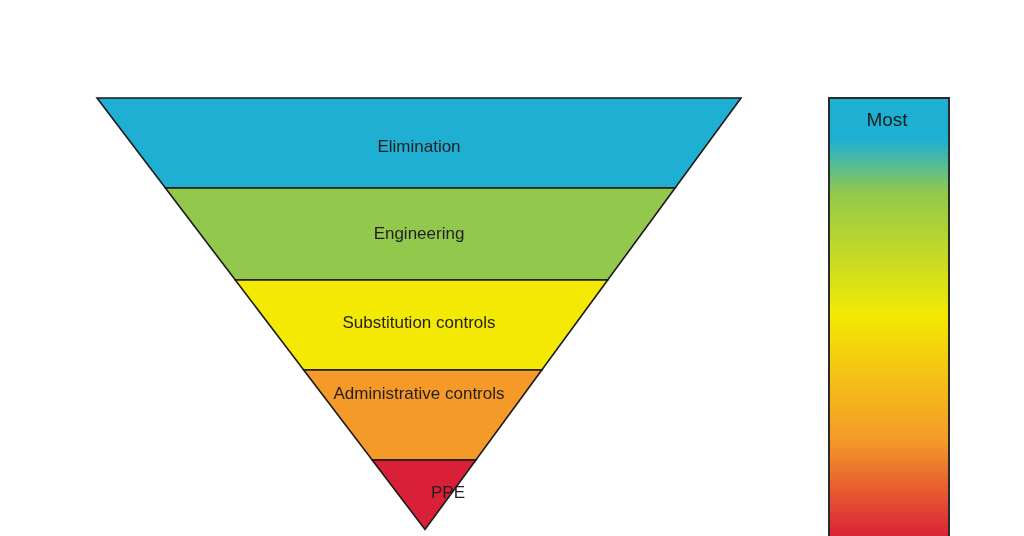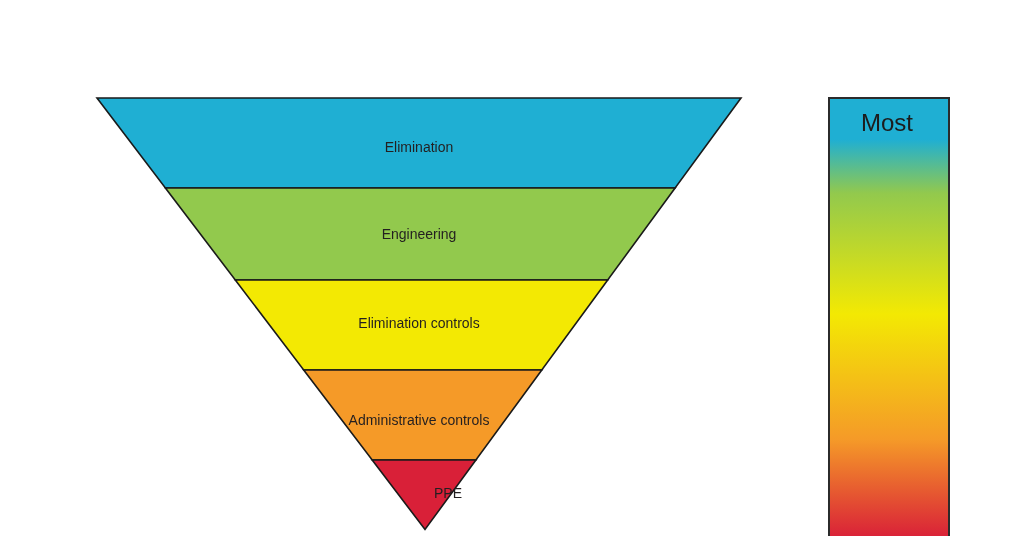--- a/index.html
+++ b/index.html
@@ -25,31 +25,31 @@
   .layer-0 { fill: var(--layer-0); }
   .layer-1 { fill: var(--layer-1); }
   .layer-2 { fill: var(--layer-2); }
   .layer-3 { fill: var(--layer-3); }
   .layer-4 { fill: var(--layer-4); }
 
   .layer-label {
     position: absolute;
     transform: translate(-50%, -50%);
     color: #231f20;
-    font-size: 14px;
+    font-size: 17px;
     line-height: 1.33;
     text-align: center;
     white-space: nowrap;
   }
   .layer-label.wrap { white-space: normal; max-width: 180px; }
 
   .label-elimination   { left: 419px; top: 147px; }
   .label-substitution  { left: 419px; top: 234px; }
   .label-engineering   { left: 419px; top: 323px; }
-  .label-administrative{ left: 419px; top: 420px; }
+  .label-administrative{ left: 419px; top: 394px; }
   .label-ppe           { left: 420px; top: 493px; margin-left: 28px; }
 
   .gradient-bar {
     position: absolute;
     left: 828px; top: 97px;
     width: 122px; height: 452px;
     box-sizing: border-box;
     border: 2px solid #2b2b2b;
     background: linear-gradient(
       to bottom,
@@ -58,21 +58,21 @@
       var(--layer-1) 21%,
       var(--layer-2) 48%,
       var(--layer-3) 76%,
       var(--layer-4) 98%
     );
   }
   .scale-label {
     position: absolute;
     transform: translateX(-50%);
     color: #1c1c1c;
-    font-size: 24px;
+    font-size: 19px;
     line-height: 1.2;
     white-space: nowrap;
   }
   .scale-label-most  { left: 887px; top: 109px; }
   .scale-label-least { left: 887px; top: 533px; }
 </style>
 </head>
 <body>
 
 <div class="screen">
@@ -80,21 +80,21 @@
   <svg class="pyramid-svg" viewBox="0 0 1024 536" xmlns="http://www.w3.org/2000/svg">
     <polygon class="layer-0" points="97,98 741,98 675.1,188 165.4,188"></polygon>
     <polygon class="layer-1" points="165.4,188 675.1,188 607.7,280 235.3,280"></polygon>
     <polygon class="layer-2" points="235.3,280 607.7,280 541.8,370 303.7,370"></polygon>
     <polygon class="layer-3" points="303.7,370 541.8,370 475.9,460 372.2,460"></polygon>
     <polygon class="layer-4" points="372.2,460 475.9,460 425,529.5"></polygon>
   </svg>
 
   <div class="layer-label label-elimination">Elimination</div>
   <div class="layer-label label-substitution">Engineering</div>
-  <div class="layer-label label-engineering">Elimination controls</div>
+  <div class="layer-label label-engineering">Substitution controls</div>
   <div class="layer-label wrap label-administrative">Administrative controls</div>
   <div class="layer-label label-ppe">PPE</div>
 
   <div class="gradient-bar"></div>
   <div class="scale-label scale-label-most">Most</div>
   <div class="scale-label scale-label-least">Least</div>
 
 </div>
 
 </body></html>

